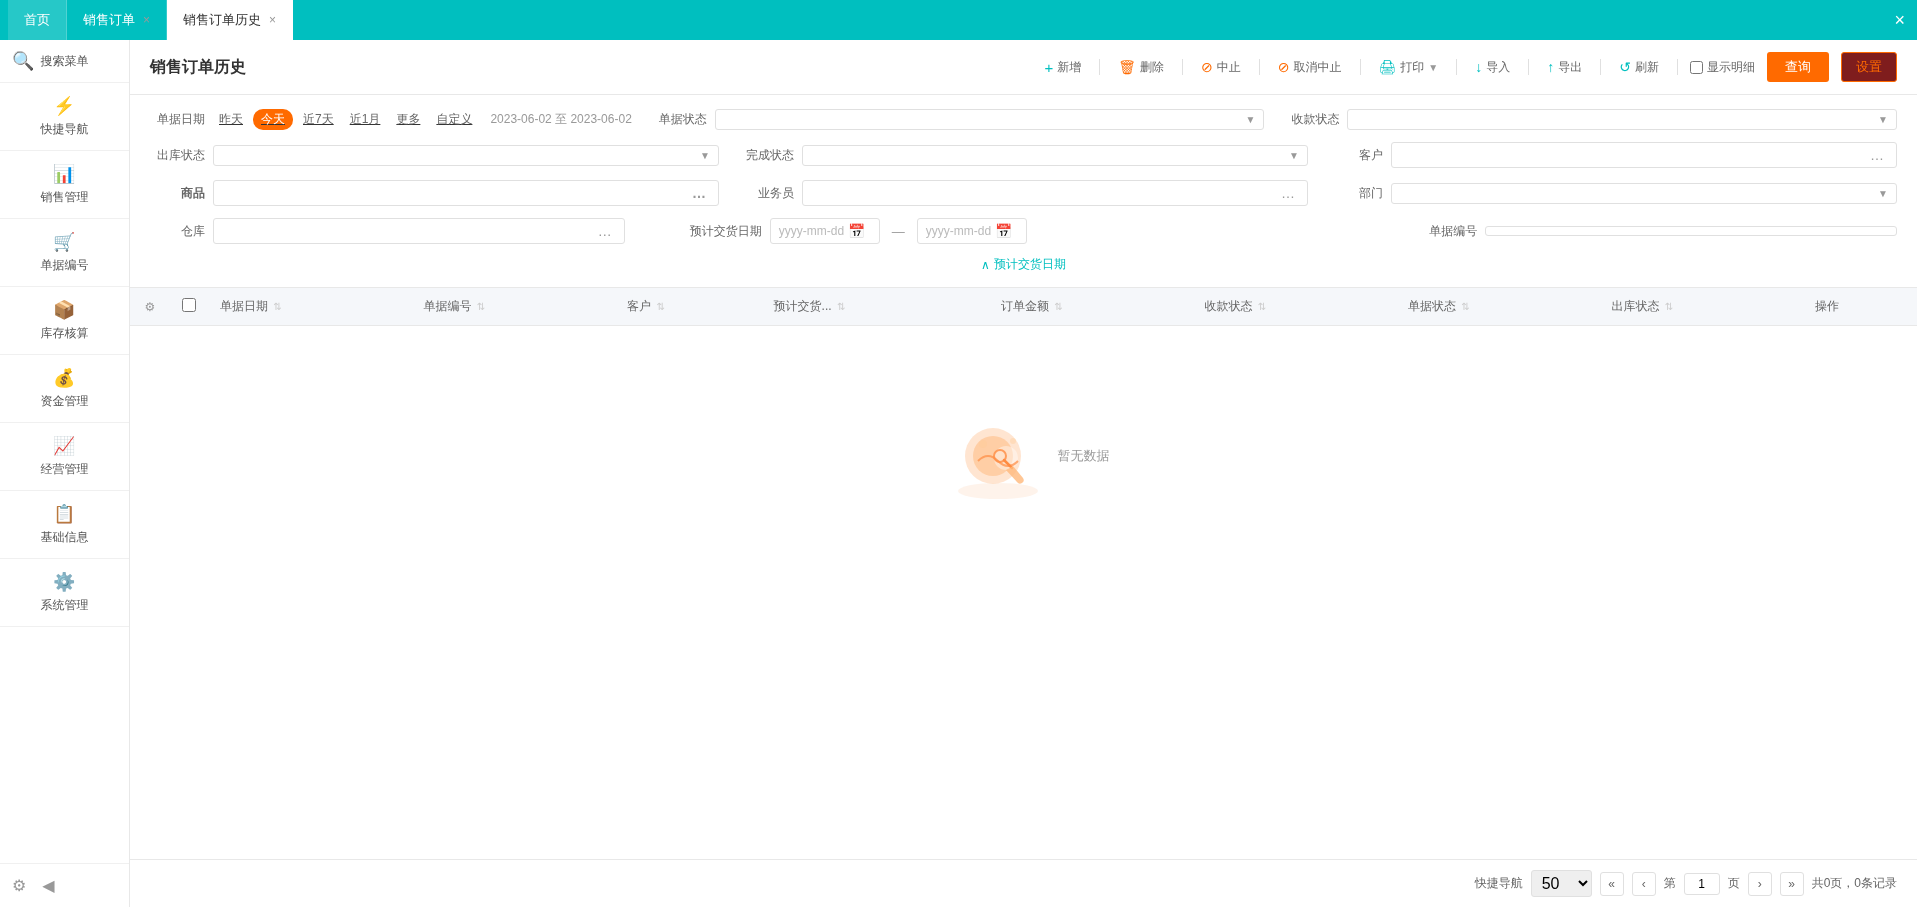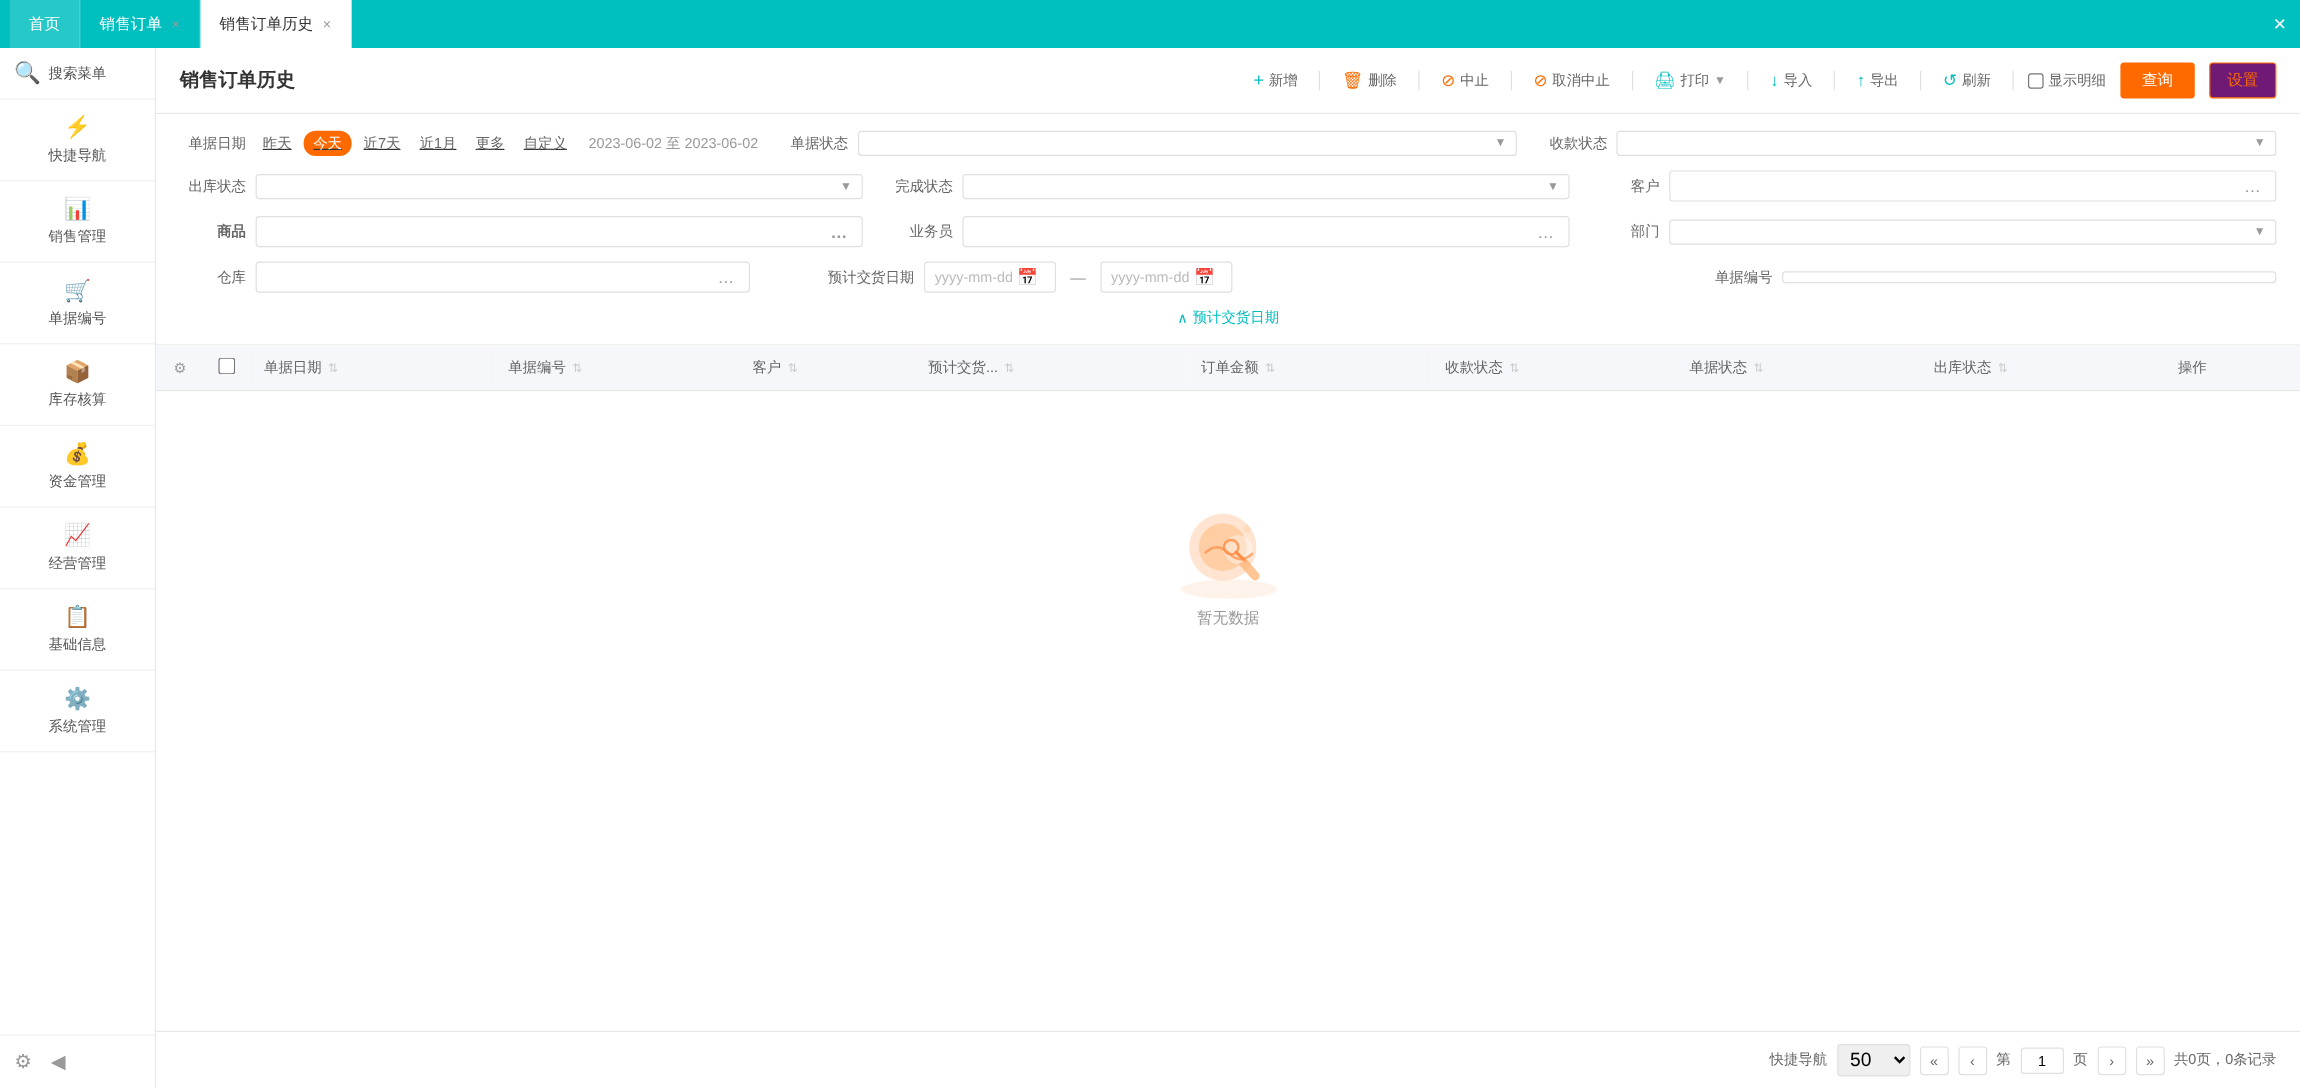--- a/index.html
+++ b/index.html
@@ -26,21 +26,21 @@
 
     
     .content { flex: 1; display: flex; flex-direction: column; overflow: hidden; background: #f5f7fa; }
 
     
     .page-header { background: #fff; padding: 12px 20px 0; display: flex; align-items: center; justify-content: space-between; border-bottom: 1px solid #e8e8e8; flex-shrink: 0; }
     .page-title { font-size: 16px; font-weight: bold; color: #333; padding-bottom: 12px; }
     .toolbar { display: flex; align-items: center; gap: 12px; padding-bottom: 12px; }
     .toolbar-btn { display: flex; align-items: center; gap: 4px; font-size: 12px; color: #666; cursor: pointer; padding: 4px 6px; }
     .btn-query { background: #ff6a00; color: #fff; border: none; padding: 6px 18px; border-radius: 3px; cursor: pointer; font-size: 13px; }
-    .btn-setting { background: #701a75; color: #ff6a00; border: 1px solid #ff6a00; padding: 5px 14px; border-radius: 3px; cursor: pointer; font-size: 13px; }
+    .btn-setting { background: #7f1d1d; color: #ff6a00; border: 1px solid #ff6a00; padding: 5px 14px; border-radius: 3px; cursor: pointer; font-size: 13px; }
     .display-toggle { display: flex; align-items: center; gap: 4px; font-size: 12px; color: #666; }
     .display-toggle input { cursor: pointer; }
     .separator { width: 1px; height: 16px; background: #e0e0e0; }
 
     
     .filter-area { background: #fff; padding: 14px 20px; border-bottom: 1px solid #e8e8e8; flex-shrink: 0; }
     .filter-row { display: flex; align-items: center; margin-bottom: 12px; gap: 20px; flex-wrap: wrap; }
     .filter-row:last-child { margin-bottom: 0; }
     .filter-item { display: flex; align-items: center; gap: 8px; }
     .filter-label { color: #666; font-size: 12px; white-space: nowrap; min-width: 55px; text-align: right; }
@@ -61,21 +61,21 @@
     .table-area { flex: 1; overflow: auto; background: #fff; margin: 0; padding: 0; }
     table { width: 100%; border-collapse: collapse; }
     thead tr { background: #f5f7fa; }
     th { padding: 10px 12px; font-size: 12px; color: #666; font-weight: normal; border-bottom: 1px solid #e8e8e8; text-align: left; white-space: nowrap; }
     th .sort-icon { color: #ccc; font-size: 10px; margin-left: 2px; }
     .th-settings { width: 40px; text-align: center; }
     .th-checkbox { width: 36px; text-align: center; }
     .checkbox { width: 14px; height: 14px; cursor: pointer; }
 
     
-    .empty-state { display: flex; flex-direction: column; align-items: center; justify-content: center; padding: 80px 0; }
+    .empty-state { display: flex; flex-direction: row; align-items: center; justify-content: center; padding: 80px 0; }
     .empty-text { color: #999; font-size: 13px; }
 
     
     .pagination { background: #fff; border-top: 1px solid #e8e8e8; padding: 10px 20px; display: flex; align-items: center; justify-content: flex-end; gap: 8px; flex-shrink: 0; font-size: 12px; color: #666; }
     .page-size-select { border: 1px solid #e0e0e0; border-radius: 3px; padding: 3px 6px; font-size: 16px; cursor: pointer; }
     .page-nav-btn { width: 24px; height: 24px; display: flex; align-items: center; justify-content: center; border: 1px solid #e0e0e0; border-radius: 3px; cursor: pointer; color: #666; font-size: 12px; }
     .page-input { border: 1px solid #e0e0e0; border-radius: 3px; padding: 3px 6px; font-size: 12px; width: 36px; text-align: center; }
 
     
     .no-data-illustration { width: 120px; height: 100px; position: relative; }

